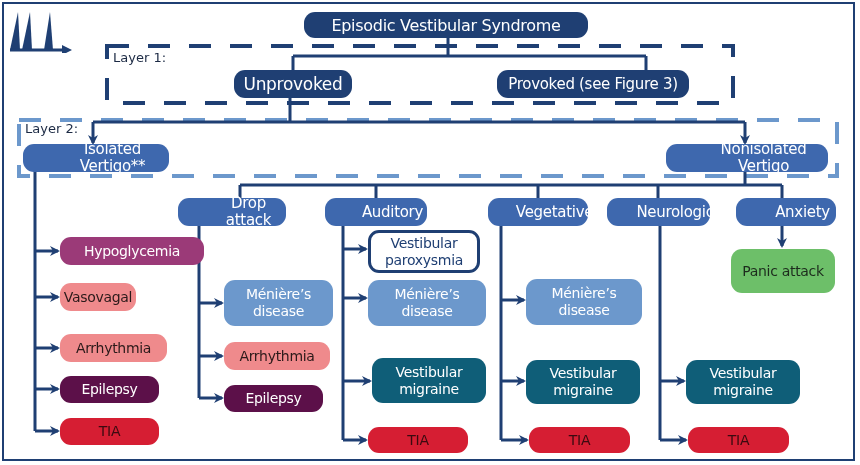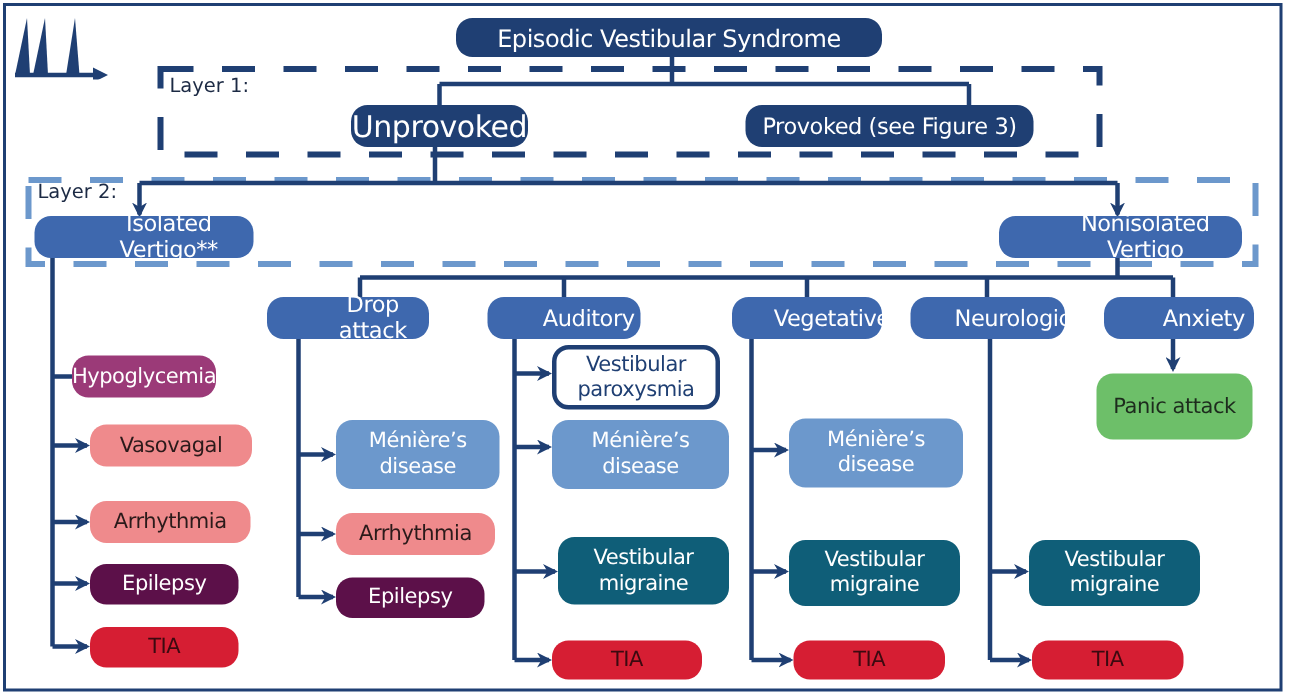--- a/index.html
+++ b/index.html
@@ -88,34 +88,34 @@
     <path d="M660 381 L684 381" marker-end="url(#arr)"></path>
     <path d="M660 440 L686 440" marker-end="url(#arr)"></path>
   </g>
 </svg>
 
 <div class="layer-label" style="left:113px;top:50px;text-align:center;">Layer 1:</div>
 <div class="layer-label" style="left:25px;top:121px;">Layer 2:</div>
 
 <div class="node dark" style="left:304px;top:12px;width:284px;height:26px;font-size:16px;">Episodic Vestibular Syndrome</div>
 
-<div class="node dark" style="left:234px;top:70px;width:118px;height:28px;font-size:20px;">Unprovoked</div>
+<div class="node dark" style="left:234px;top:70px;width:118px;height:28px;font-size:17px;">Unprovoked</div>
 <div class="node dark" style="left:497px;top:70px;width:192px;height:28px;font-size:15px;">Provoked (see Figure 3)</div>
 
 <div class="node mid" style="left:23px;top:144px;width:146px;height:28px;font-size:15px;">Isolated Vertigo**</div>
 <div class="node mid" style="left:666px;top:144px;width:162px;height:28px;font-size:15px;">Nonisolated Vertigo</div>
 
 <div class="node mid" style="left:178px;top:198px;width:108px;height:28px;font-size:15px;">Drop attack</div>
 <div class="node mid" style="left:325px;top:198px;width:102px;height:28px;font-size:15px;">Auditory</div>
 <div class="node mid" style="left:488px;top:198px;width:100px;height:28px;font-size:15px;">Vegetative</div>
 <div class="node mid" style="left:607px;top:198px;width:103px;height:28px;font-size:15px;">Neurologic</div>
 <div class="node mid" style="left:736px;top:198px;width:100px;height:28px;font-size:15px;">Anxiety</div>
 
-<div class="node purple" style="left:48px;top:237px;width:96px;height:28px;">Hypoglycemia</div>
-<div class="node pink" style="left:60px;top:283px;width:108px;height:28px;">Vasovagal</div>
+<div class="node purple" style="left:60px;top:237px;width:144px;height:28px;">Hypoglycemia</div>
+<div class="node pink" style="left:60px;top:283px;width:76px;height:28px;">Vasovagal</div>
 <div class="node pink" style="left:60px;top:334px;width:107px;height:28px;">Arrhythmia</div>
 <div class="node plum" style="left:60px;top:376px;width:99px;height:27px;">Epilepsy</div>
 <div class="node red" style="left:60px;top:418px;width:99px;height:27px;">TIA</div>
 
 <div class="node light" style="left:224px;top:280px;width:109px;height:46px;padding:0 10px;">Ménière’s disease</div>
 <div class="node pink" style="left:224px;top:342px;width:106px;height:28px;">Arrhythmia</div>
 <div class="node plum" style="left:224px;top:385px;width:99px;height:27px;">Epilepsy</div>
 
 <div class="node outline" style="left:368px;top:230px;width:112px;height:43px;padding:0 8px;">Vestibular paroxysmia</div>
 <div class="node light" style="left:368px;top:280px;width:118px;height:46px;padding:0 14px;">Ménière’s disease</div>

